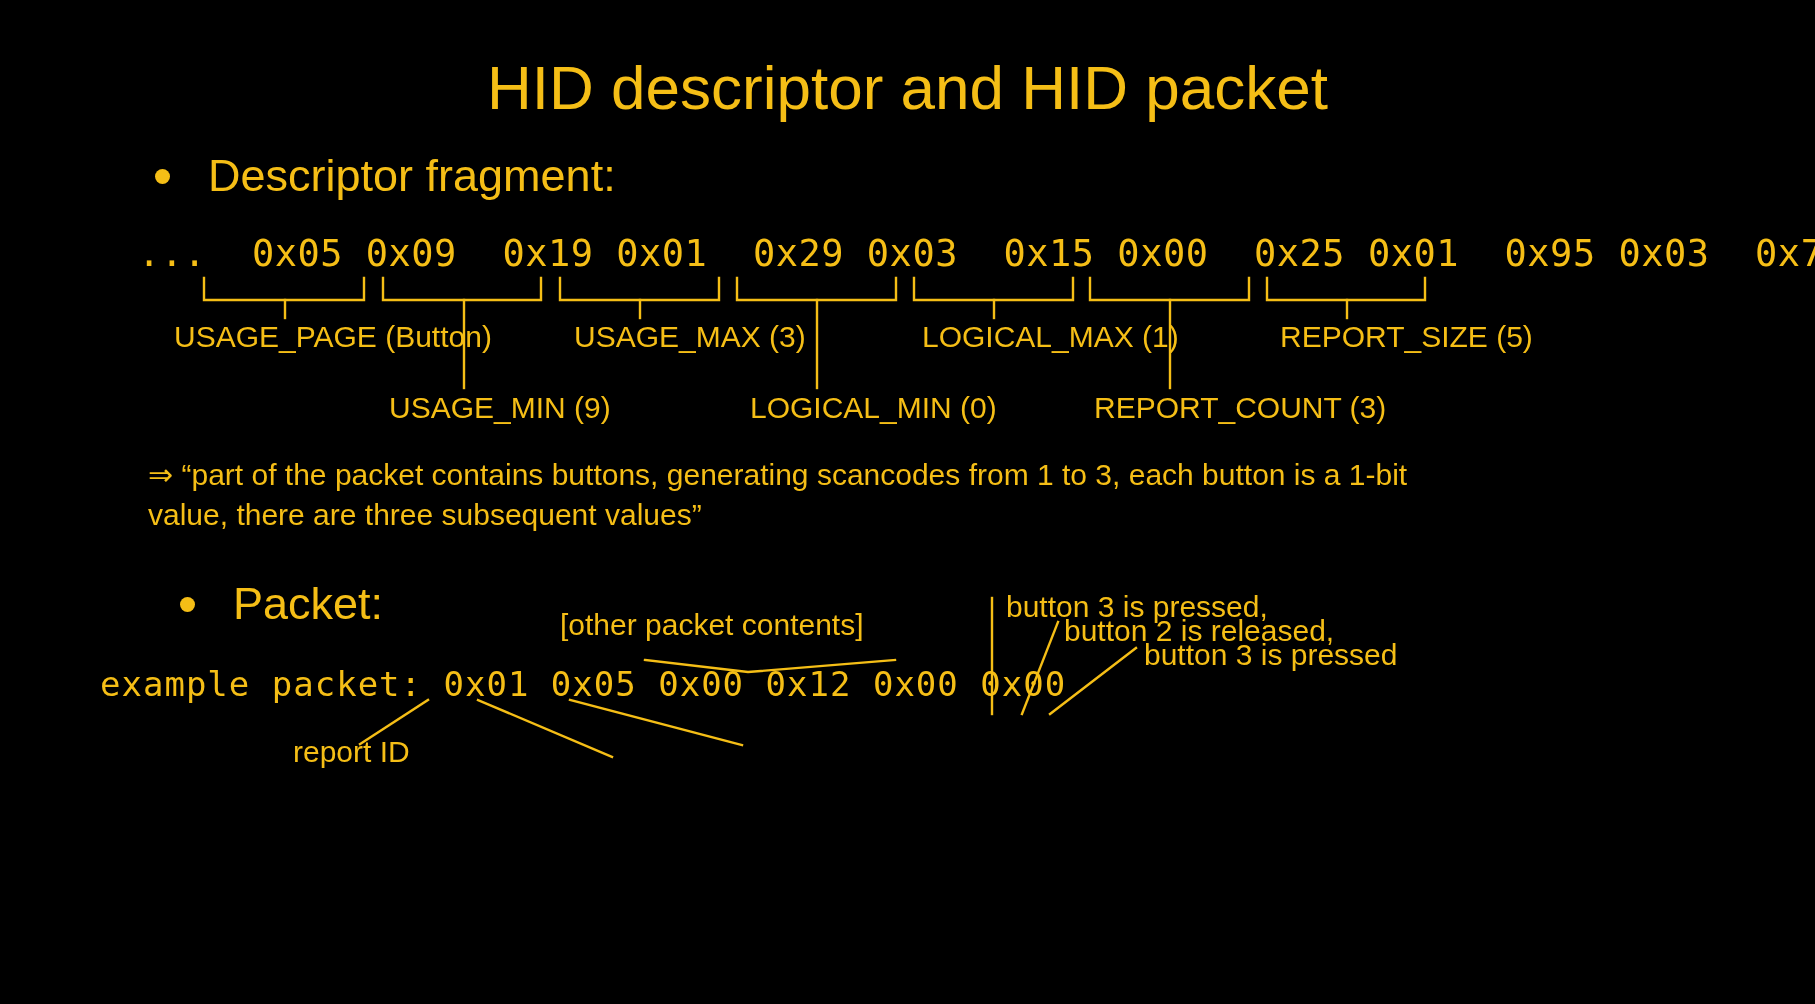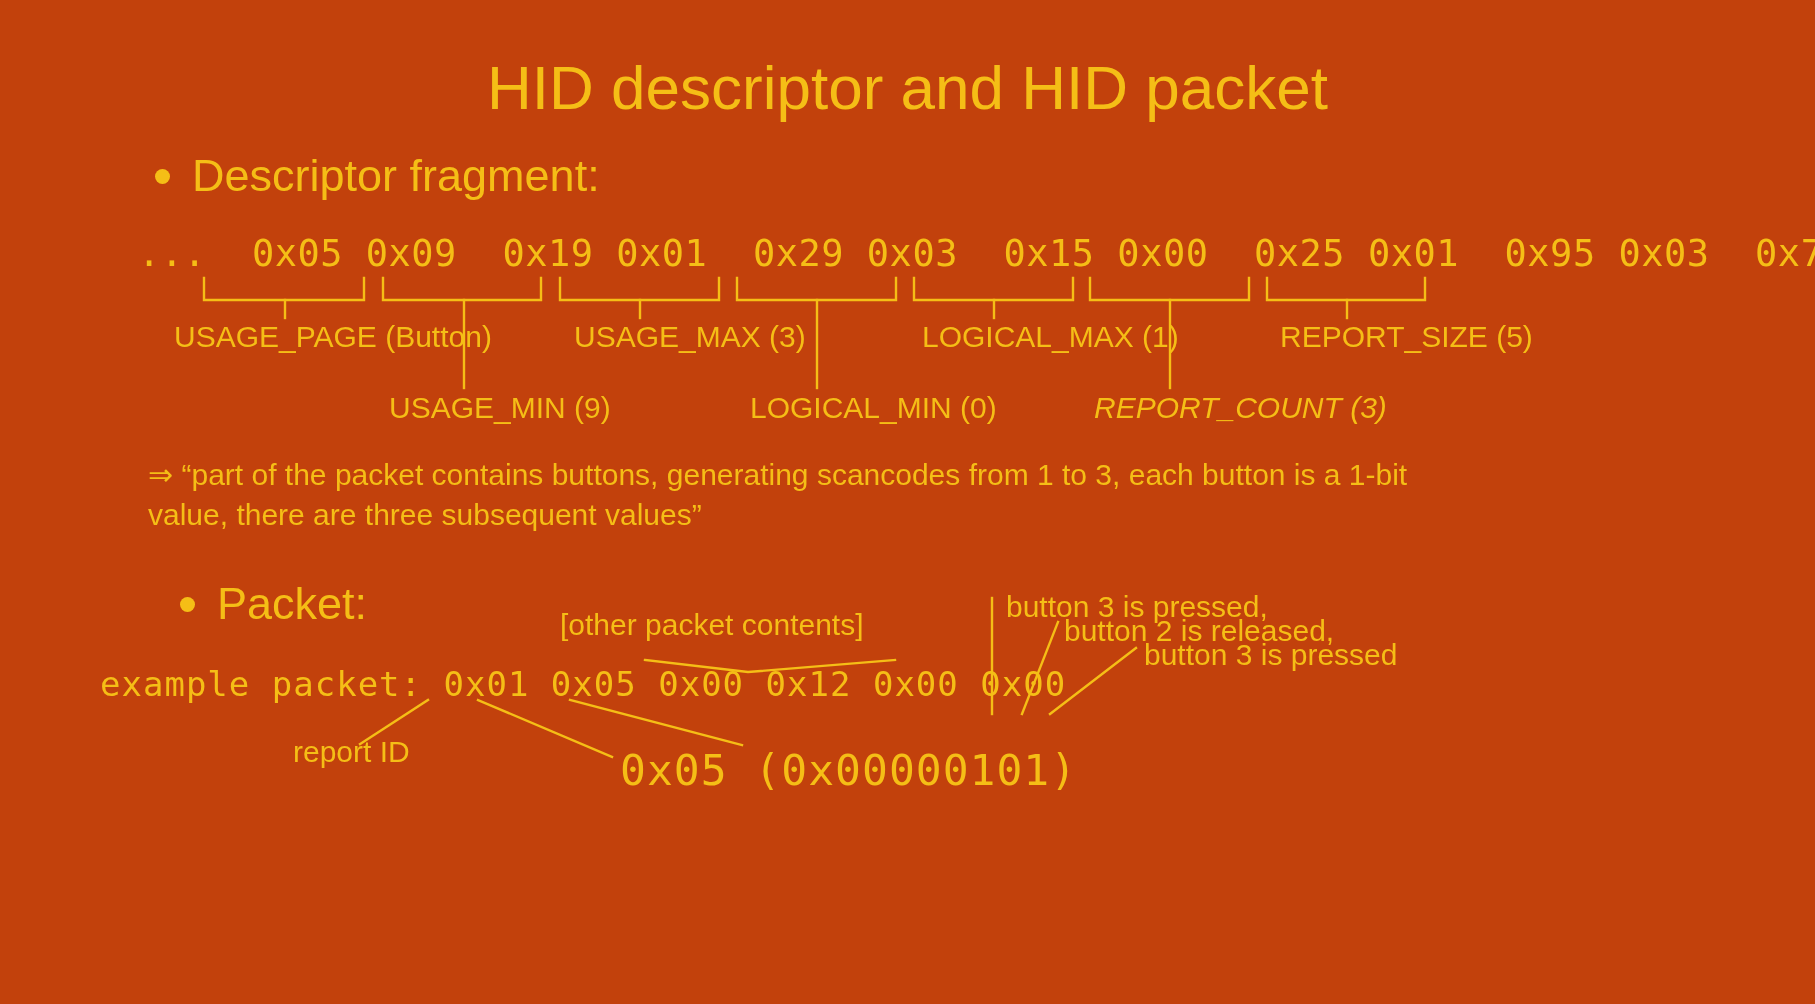--- a/index.html
+++ b/index.html
@@ -4,21 +4,21 @@
 <style>
   html, body {
     margin: 0;
     padding: 0;
     background: #1c1c1c;
   }
   #slide {
     position: relative;
     width: 1815px;
     height: 1004px;
-    background: #c2410c;
+    background: #000000;
     color: #F5C518;
     font-family: "Liberation Sans", sans-serif;
     overflow: hidden;
   }
   #overlay {
     position: absolute;
     left: 0; top: 0;
     width: 1815px;
     height: 1004px;
     pointer-events: none;
@@ -33,21 +33,21 @@
     font-size: 62px;
     letter-spacing: 0px;
     color: #F5BE16;
     white-space: nowrap;
   }
 
   
   .bullet-row {
     display: flex;
     align-items: center;
-    gap: 22px;
+    gap: 38px;
   }
   .bullet-dot {
     width: 15px;
     height: 15px;
     border-radius: 50%;
     background: #F5BE16;
     flex: 0 0 auto;
   }
   .bullet-text {
     font-size: 45px;
@@ -122,40 +122,39 @@
 
   <div class="abs mono" id="hex-row">...  0x05 0x09  0x19 0x01  0x29 0x03  0x15 0x00  0x25 0x01  0x95 0x03  0x75 0x01  ...</div>
 
   <div class="abs field-label" style="left:130px; top:320px;">USAGE_PAGE (Button)</div>
   <div class="abs field-label" style="left:530px; top:320px;">USAGE_MAX (3)</div>
   <div class="abs field-label" style="left:878px; top:320px;">LOGICAL_MAX (1)</div>
   <div class="abs field-label" style="left:1236px; top:320px;">REPORT_SIZE (5)</div>
 
   <div class="abs field-label" style="left:345px; top:391px;">USAGE_MIN (9)</div>
   <div class="abs field-label" style="left:706px; top:391px;">LOGICAL_MIN (0)</div>
-  <div class="abs field-label" style="left:1050px; top:391px;font-style:italic;">REPORT_COUNT (3)</div>
+  <div class="abs field-label" style="left:1050px; top:391px;">REPORT_COUNT (3)</div>
 
   <div class="abs" id="explanation">⇒ “part of the packet contains buttons, generating scancodes from 1 to 3, each button is a 1-bit value, there are three subsequent values”</div>
 
   <div class="abs bullet-row" id="bullet-packet">
     <span class="bullet-dot"></span>
     <span class="bullet-text">Packet:</span>
   </div>
 
   <div class="abs note" id="note-other">[other packet contents]</div>
 
   <div class="abs mono" id="packet-row">example packet: 0x01 0x05 0x00 0x12 0x00 0x00</div>
 
   <div class="abs note" id="note-report-id">report ID</div>
 
   <div class="abs note" id="note-b3">button 3 is pressed,</div>
   <div class="abs note" id="note-b2">button 2 is released,</div>
   <div class="abs note" id="note-b1">button 3 is pressed</div>
 
-  <div class="abs mono" id="binary-row">0x05 (0x00000101)</div>
 
   <svg id="overlay" viewBox="0 0 1815 1004">
     <g stroke="#F5BE16" stroke-width="2.4" fill="none" stroke-linecap="square">
 
       <path d="M204,278 L204,300 L364,300 L364,278"></path>
       <path d="M285,300 L285,318"></path>
 
       <path d="M383,278 L383,300 L541,300 L541,278"></path>
       <path d="M464,300 L464,388"></path>
 

